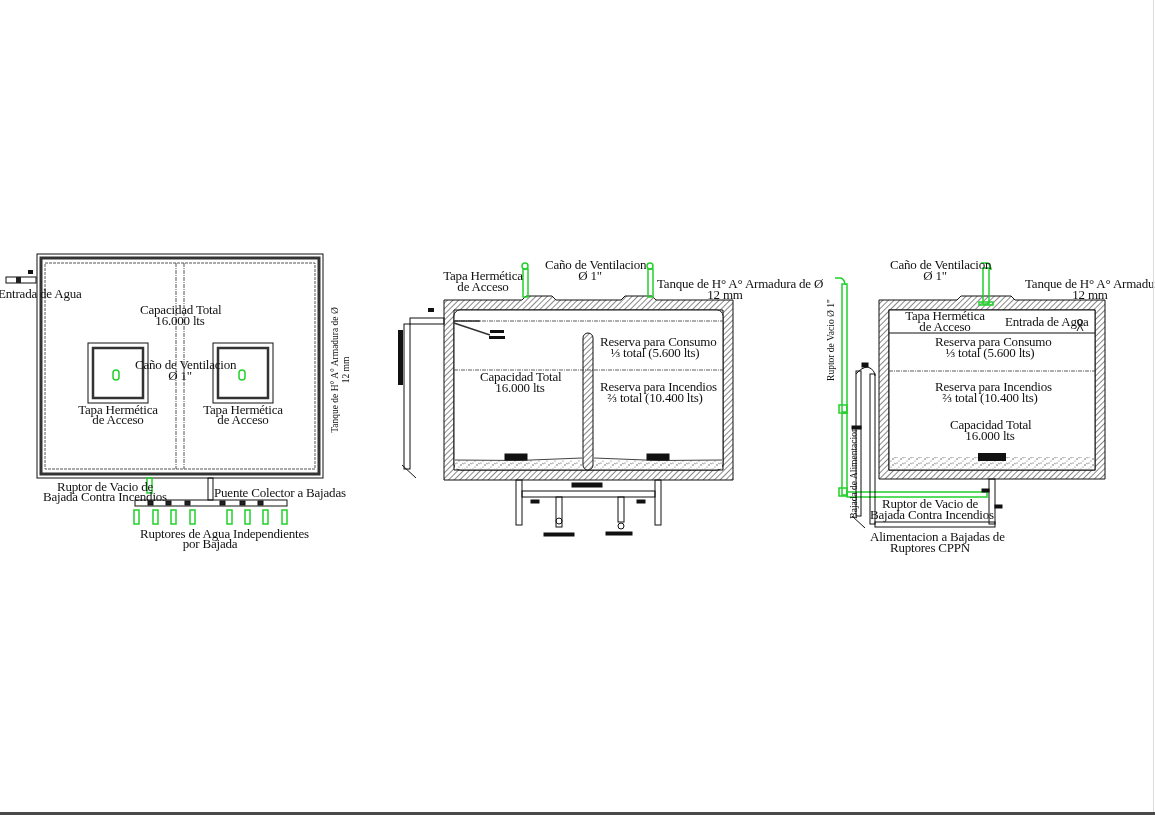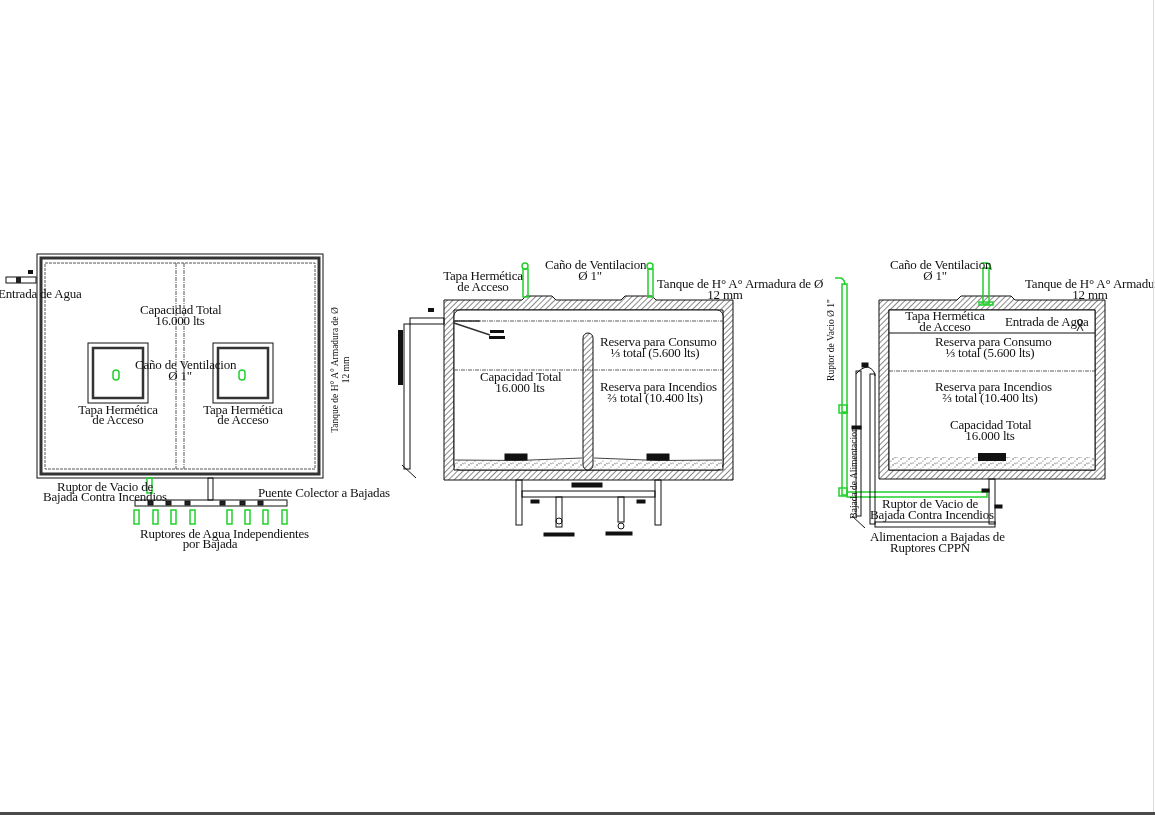--- a/index.html
+++ b/index.html
@@ -176,21 +176,21 @@
 <div class="lbl" style="left:135px;top:359px;width:90px;">Caño de Ventilacion</div>
 <div class="lbl" style="left:150px;top:370px;width:60px;">Ø 1"</div>
 <div class="lbl" style="left:78px;top:404px;width:80px;">Tapa Hermética</div>
 <div class="lbl" style="left:78px;top:414px;width:80px;">de Acceso</div>
 <div class="lbl" style="left:203px;top:404px;width:80px;">Tapa Hermética</div>
 <div class="lbl" style="left:203px;top:414px;width:80px;">de Acceso</div>
 <div class="lbl-v" style="left:330px;top:435px;width:130px;">Tanque de H° A° Armadura de Ø</div>
 <div class="lbl-v" style="left:341px;top:435px;width:130px;">12 mm</div>
 <div class="lbl" style="left:50px;top:481px;width:110px;">Ruptor de Vacio de</div>
 <div class="lbl" style="left:40px;top:491px;width:130px;">Bajada Contra Incendios</div>
-<div class="lbl" style="left:214px;top:487px;width:100px;text-align:left;padding-left:44px;">Puente Colector a Bajadas</div>
+<div class="lbl" style="left:214px;top:487px;width:100px;text-align:left;">Puente Colector a Bajadas</div>
 <div class="lbl" style="left:140px;top:528px;width:140px;">Ruptores de Agua Independientes</div>
 <div class="lbl" style="left:140px;top:538px;width:140px;font-family:Liberation Serif, serif;">por Bajada</div>
 
 <div class="lbl" style="left:443px;top:270px;width:80px;">Tapa Hermética</div>
 <div class="lbl" style="left:443px;top:281px;width:80px;">de Acceso</div>
 <div class="lbl" style="left:545px;top:259px;width:90px;">Caño de Ventilacion</div>
 <div class="lbl" style="left:560px;top:270px;width:60px;">Ø 1"</div>
 <div class="lbl" style="left:657px;top:278px;width:136px;">Tanque de H° A° Armadura de Ø</div>
 <div class="lbl" style="left:680px;top:289px;width:90px;">12 mm</div>
 <div class="lbl" style="left:600px;top:336px;width:110px;">Reserva para Consumo</div>

